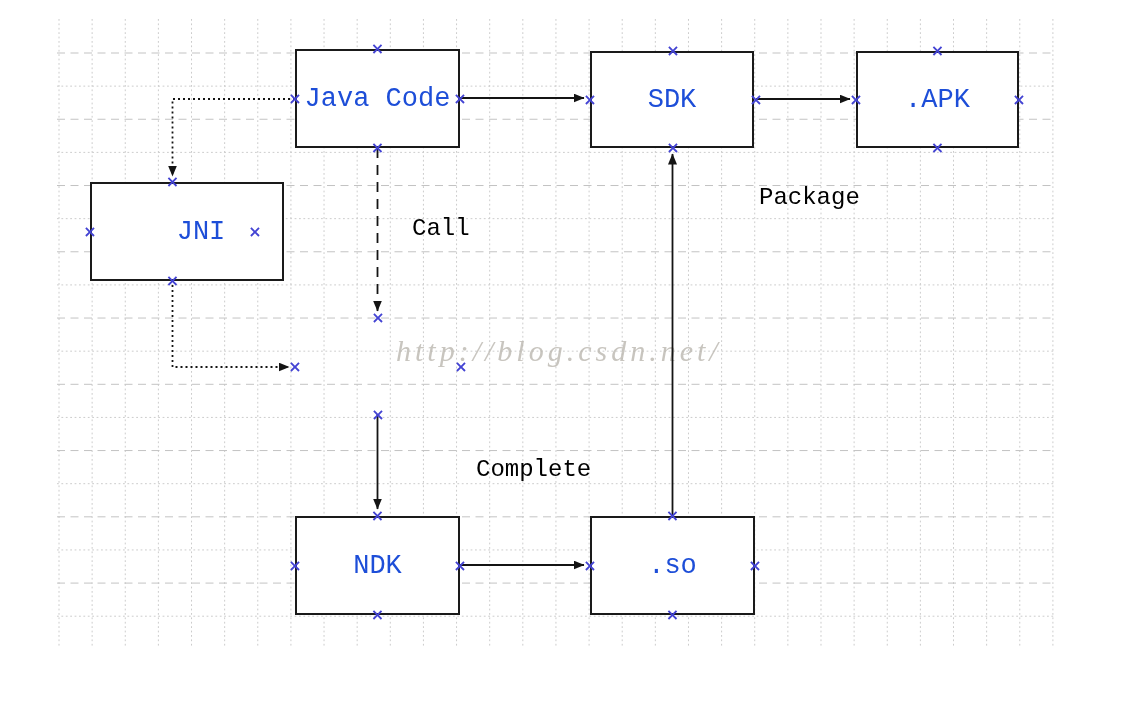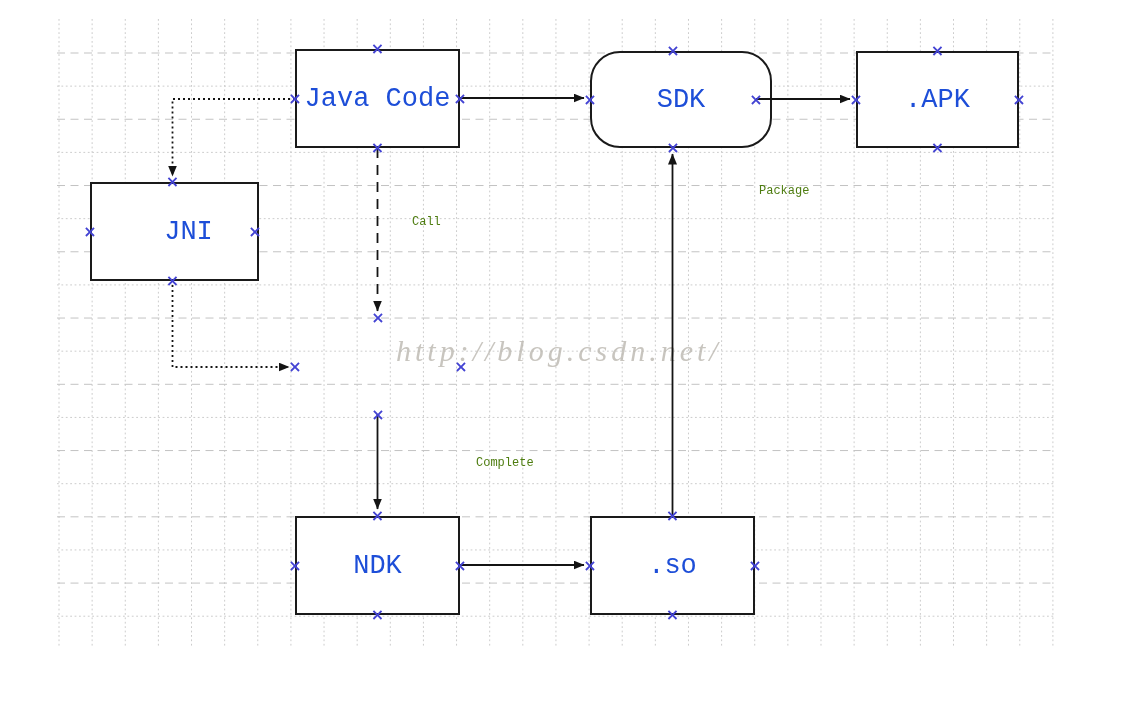--- a/index.html
+++ b/index.html
@@ -12,21 +12,21 @@
   #arrow-svg{z-index:4;}
   .box{
     position:absolute;box-sizing:border-box;border:2px solid #1a1a1a;background:#ffffff;
     display:flex;align-items:center;justify-content:center;z-index:2;
   }
   .box-label{
     font-size:27px;color:#1d4ed8;white-space:nowrap;letter-spacing:0;
     font-family:"Liberation Mono", monospace;
   }
   .edge-label{
-    position:absolute;z-index:5;font-size:12px;color:#4d7c0f;white-space:nowrap;
+    position:absolute;z-index:5;font-size:24px;color:#000000;white-space:nowrap;
     font-family:"Liberation Mono", monospace;
   }
   .watermark{
     position:absolute;left:396px;top:334px;z-index:3;
     font-family:Liberation Serif, serif;font-style:italic;
     font-size:30px;letter-spacing:4px;color:rgba(186,183,175,0.8);white-space:nowrap;
   }
   .handles-layer{position:absolute;left:0;top:0;width:1126px;height:720px;z-index:6;pointer-events:none;}
   .handle{
     position:absolute;transform:translate(-50%,-52%);
@@ -93,29 +93,29 @@
       <line x1="57" y1="516.82" x2="1055" y2="516.82" stroke="#c3c3c3" stroke-dasharray="8 5.5" class="gridline"></line>
       <line x1="57" y1="549.95" x2="1055" y2="549.95" stroke="#cccccc" stroke-dasharray="1.8 2.6" class="gridline"></line>
       <line x1="57" y1="583.08" x2="1055" y2="583.08" stroke="#c3c3c3" stroke-dasharray="8 5.5" class="gridline"></line>
       <line x1="57" y1="616.21" x2="1055" y2="616.21" stroke="#cccccc" stroke-dasharray="1.8 2.6" class="gridline"></line>
     </svg>
 
   <div class="box" style="left:295px;top:49px;width:165px;height:99px;">
     <span class="box-label">Java Code</span>
   </div>
 
-  <div class="box" style="left:590px;top:51px;width:182px;height:97px;border-radius:30px;">
+  <div class="box" style="left:590px;top:51px;width:164px;height:97px;">
     <span class="box-label">SDK</span>
   </div>
 
   <div class="box" style="left:856px;top:51px;width:163px;height:97px;text-align:center;">
     <span class="box-label">.APK</span>
   </div>
 
-  <div class="box" style="left:90px;top:182px;width:169px;height:99px;padding-left:28px;">
+  <div class="box" style="left:90px;top:182px;width:194px;height:99px;padding-left:28px;">
     <span class="box-label">JNI</span>
   </div>
 
 
   <div class="box" style="left:295px;top:516px;width:165px;height:99px;justify-content:center;">
     <span class="box-label">NDK</span>
   </div>
 
   <div class="box" style="left:590px;top:516px;width:165px;height:99px;">
     <span class="box-label">.so</span>

